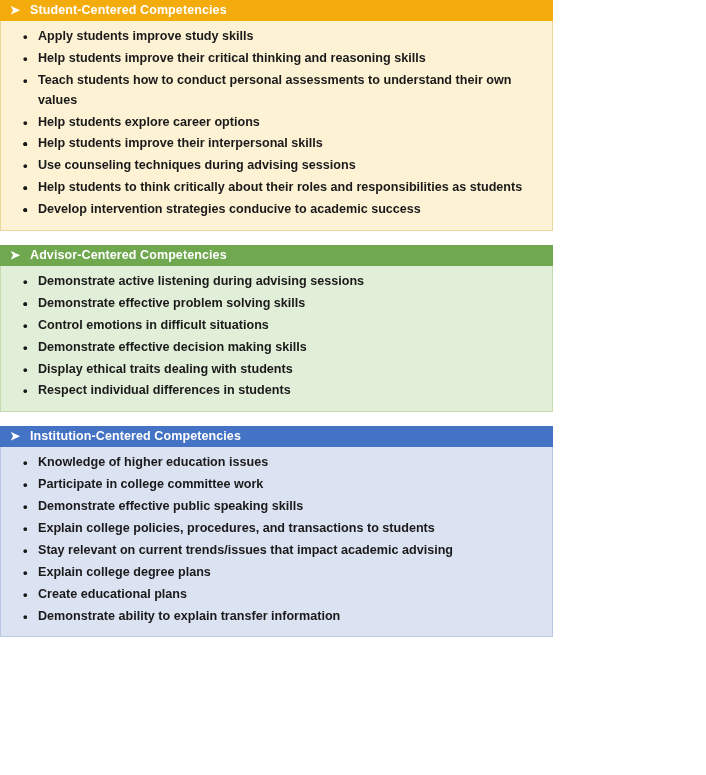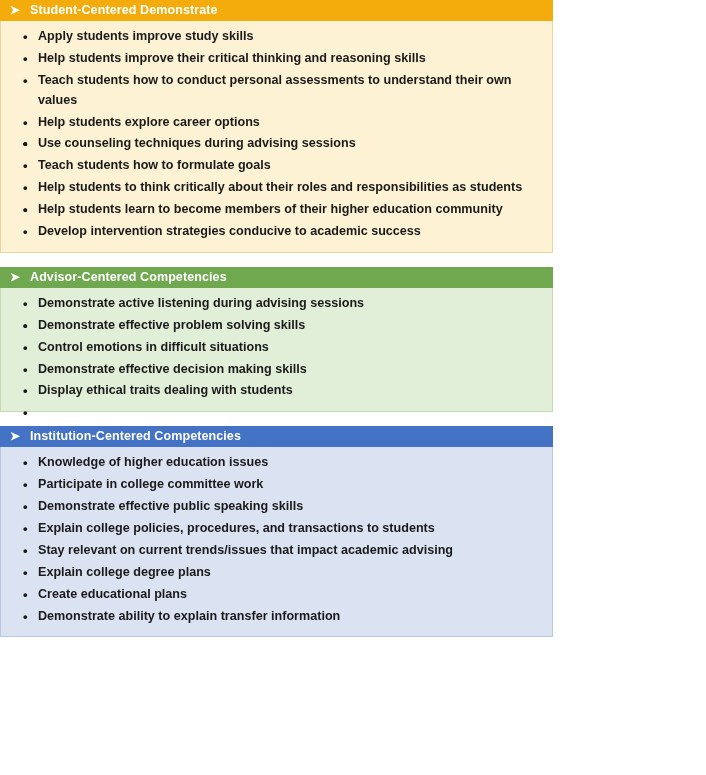--- a/index.html
+++ b/index.html
@@ -81,57 +81,57 @@
   .sec-institution .section-body { background: #dbe2f2; border-color: #b9c6e4; }
 </style>
 </head>
 <body>
 
 <div class="page">
 
   <div class="section sec-student">
     <div class="section-header">
       <span class="arrow-icon">➤</span>
-      <span>Student-Centered Demonstrate</span>
+      <span>Student-Centered Competencies</span>
     </div>
     <div class="section-body">
       <ul class="items">
         <li><span class="bullet">•</span><span>Apply students improve study skills</span></li>
         <li><span class="bullet">•</span><span>Help students improve their critical thinking and reasoning skills</span></li>
         <li><span class="bullet">•</span><span>Teach students how to conduct personal assessments to understand their own values</span></li>
         <li><span class="bullet">•</span><span>Help students explore career options</span></li>
         <li><span class="bullet">•</span></li>
         <li><span class="bullet">•</span></li>
+        <li><span class="bullet">•</span><span>Help students improve their interpersonal skills</span></li>
+        <li><span class="bullet">•</span><span>Use counseling techniques during advising sessions</span></li>
         <li><span class="bullet">•</span></li>
-        <li><span class="bullet">•</span><span>Use counseling techniques during advising sessions</span></li>
-        <li><span class="bullet">•</span><span>Teach students how to formulate goals</span></li>
         <li><span class="bullet">•</span><span>Help students to think critically about their roles and responsibilities as students</span></li>
         <li><span class="bullet">•</span></li>
-        <li><span class="bullet">•</span><span>Help students learn to become members of their higher education community</span></li>
+        <li><span class="bullet">•</span></li>
         <li><span class="bullet">•</span><span>Develop intervention strategies conducive to academic success</span></li>
       </ul>
     </div>
   </div>
 
   <div class="spacer-md"></div>
 
   <div class="section sec-advisor">
     <div class="section-header">
       <span class="arrow-icon">➤</span>
       <span>Advisor-Centered Competencies</span>
     </div>
     <div class="section-body">
       <ul class="items">
         <li><span class="bullet">•</span><span>Demonstrate active listening during advising sessions</span></li>
         <li><span class="bullet">•</span></li>
         <li><span class="bullet">•</span><span>Demonstrate effective problem solving skills</span></li>
         <li><span class="bullet">•</span><span>Control emotions in difficult situations</span></li>
         <li><span class="bullet">•</span><span>Demonstrate effective decision making skills</span></li>
         <li><span class="bullet">•</span><span>Display ethical traits dealing with students</span></li>
-        <li><span class="bullet">•</span></li>
+        <li><span class="bullet">•</span><span>Respect individual differences in students</span></li>
       </ul>
     </div>
   </div>
 
   <div class="spacer-md"></div>
 
   <div class="section sec-institution">
     <div class="section-header">
       <span class="arrow-icon">➤</span>
       <span>Institution-Centered Competencies</span>

